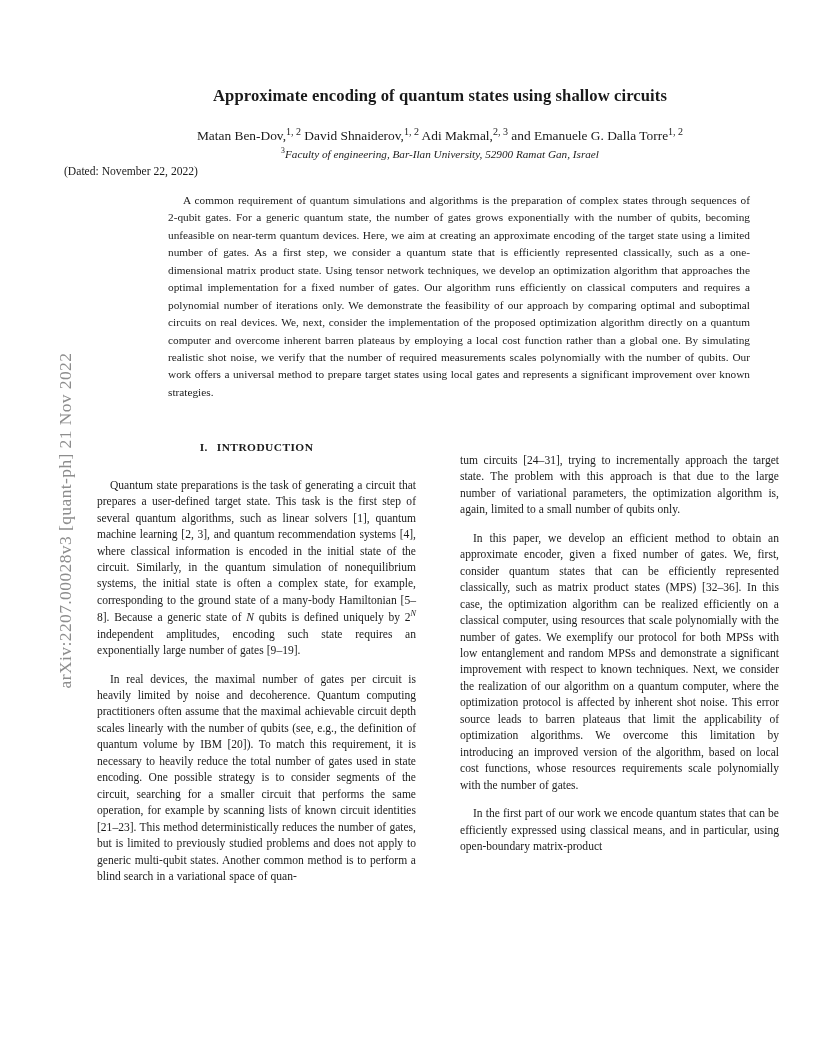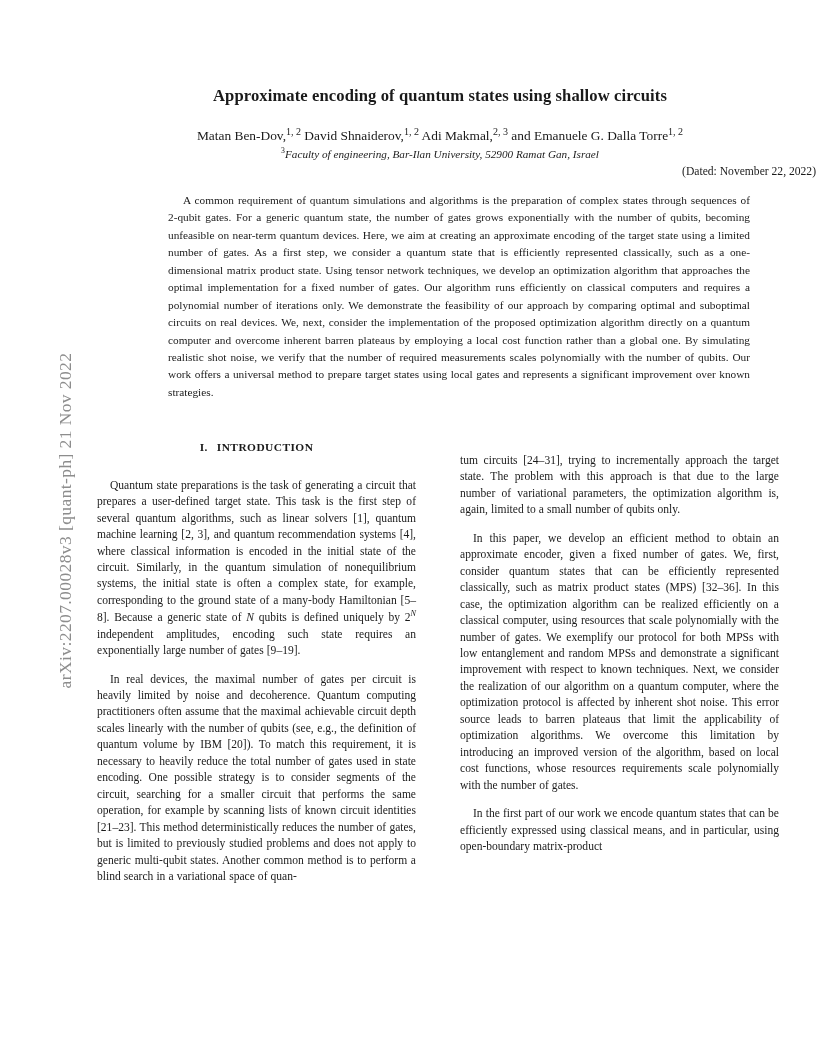--- a/index.html
+++ b/index.html
@@ -69,21 +69,21 @@
   #author-line sup { font-size: 10px; vertical-align: super; }
   .affil {
     text-align: center;
     font-style: italic;
     font-size: 11.2px;
     line-height: 1.48;
     margin: 0 6px;
   }
   .affil sup { font-style: normal; font-size: 7.8px; vertical-align: super; }
   #date-line {
-    text-align: right;
+    text-align: left;
     font-size: 11.6px;
     margin-top: 3px;
   }
 
   
   #abstract {
     margin: 14px 66px 0 104px;
     font-size: 11.3px;
     line-height: 1.545;
     text-align: justify;

